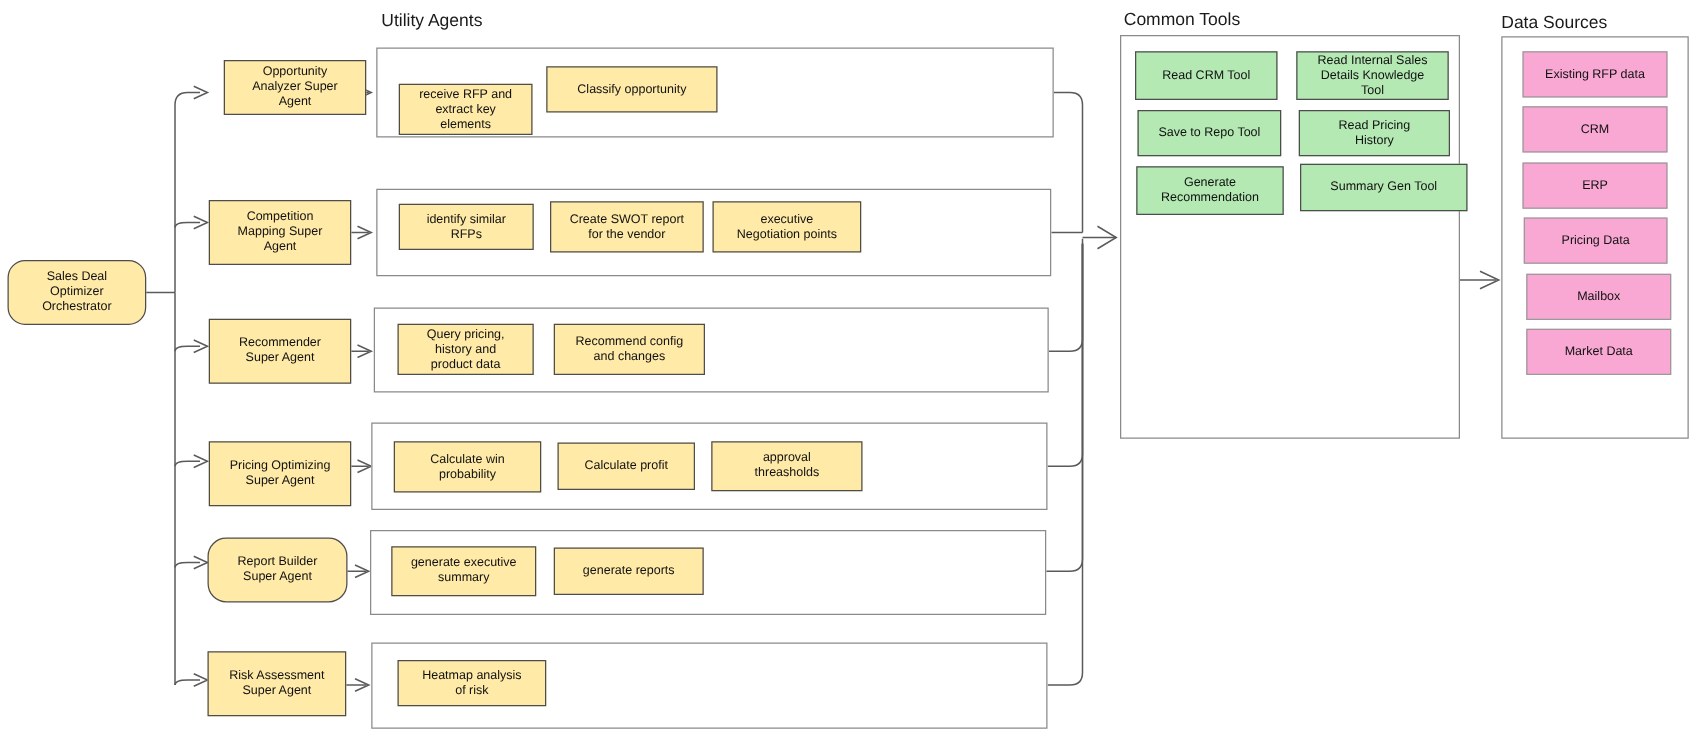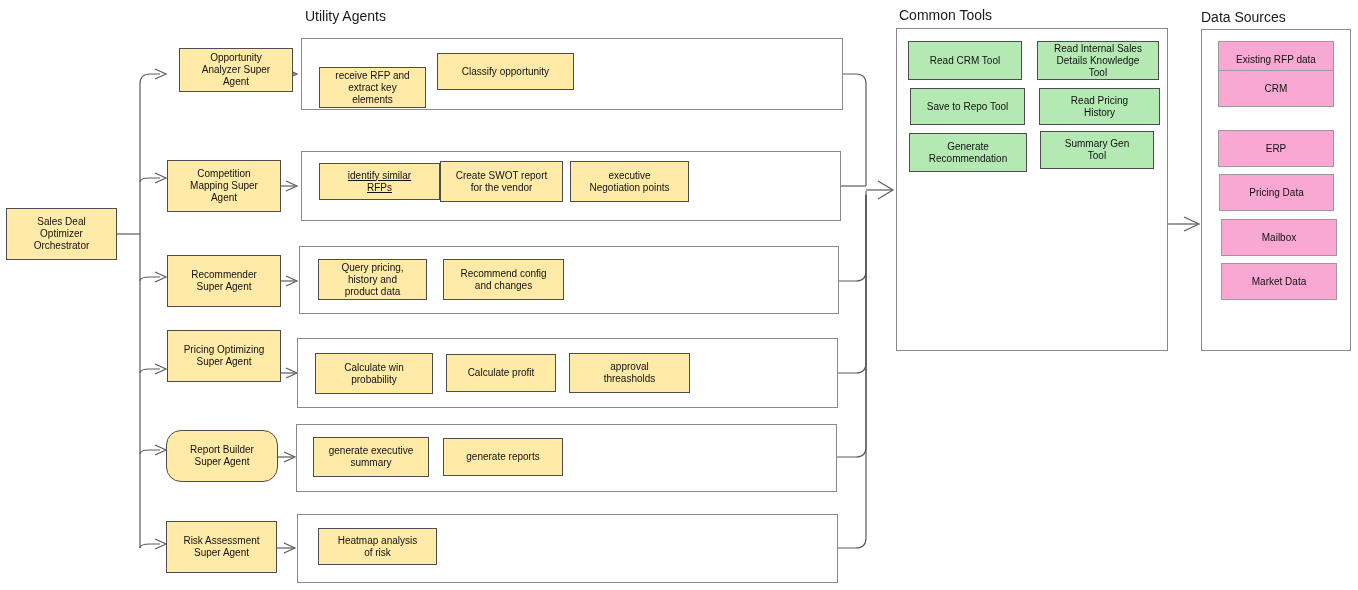--- a/index.html
+++ b/index.html
@@ -136,35 +136,35 @@
     <path d="M838,373 L856,373 Q866,373 866,363 L866,195"></path>
     <path d="M837,457 L856,457 Q866,457 866,447 L866,195"></path>
     <path d="M838,548 L856,548 Q866,548 866,538 L866,195"></path>
     <polyline class="arrowhead" points="878,181 893,190 878,199"></polyline>
     <line x1="866" y1="190" x2="893" y2="190"></line>
 
     <line x1="1168" y1="224" x2="1197" y2="224"></line>
     <polyline class="arrowhead" points="1184,217 1199,224 1184,231"></polyline>
   </svg>
 
-  <div class="node yellow" style="left:6px; top:208px; width:111px; height:52px;">Sales Deal Optimizer Orchestrator</div>
+  <div class="node yellow" style="left:6px; top:208px; width:111px; height:52px;border-radius:14px;">Sales Deal Optimizer Orchestrator</div>
 
   <div class="node yellow" style="left:179px; top:48px; width:114px; height:44px;">Opportunity Analyzer Super Agent</div>
   <div class="node yellow" style="left:167px; top:160px; width:114px; height:52px;">Competition Mapping Super Agent</div>
   <div class="node yellow" style="left:167px; top:255px; width:114px; height:52px;">Recommender Super Agent</div>
-  <div class="node yellow" style="left:167px; top:330px; width:114px; height:52px;">Pricing Optimizing Super Agent</div>
+  <div class="node yellow" style="left:167px; top:353px; width:114px; height:52px;">Pricing Optimizing Super Agent</div>
   <div class="node yellow" style="left:166px; top:430px; width:112px; height:52px;border-radius:15px;">Report Builder Super Agent</div>
   <div class="node yellow" style="left:166px; top:521px; width:111px; height:52px;">Risk Assessment Super Agent</div>
 
   <div class="row-panel" style="left:301px; top:38px; width:542px; height:72px;"></div>
   <div class="node yellow" style="left:319px; top:53px; width:107px; height:41px;margin-top:14px;">receive RFP and extract key elements</div>
   <div class="node yellow" style="left:437px; top:53px; width:137px; height:37px;">Classify opportunity</div>
 
   <div class="row-panel" style="left:301px; top:151px; width:540px; height:70px;"></div>
-  <div class="node yellow" style="left:319px; top:163px; width:121px; height:37px;text-decoration:underline;">identify similar RFPs</div>
+  <div class="node yellow" style="left:319px; top:163px; width:108px; height:37px;">identify similar RFPs</div>
   <div class="node yellow" style="left:440px; top:161px; width:123px; height:41px;">Create SWOT report for the vendor</div>
   <div class="node yellow" style="left:570px; top:161px; width:119px; height:41px;">executive Negotiation points</div>
 
   <div class="row-panel" style="left:299px; top:246px; width:540px; height:68px;"></div>
   <div class="node yellow" style="left:318px; top:259px; width:109px; height:41px;">Query pricing, history and product data</div>
   <div class="node yellow" style="left:443px; top:259px; width:121px; height:41px;">Recommend config and changes</div>
 
   <div class="row-panel" style="left:297px; top:338px; width:541px; height:70px;"></div>
   <div class="node yellow" style="left:315px; top:353px; width:118px; height:41px;">Calculate win probability</div>
   <div class="node yellow" style="left:446px; top:354px; width:110px; height:38px;">Calculate profit</div>
@@ -176,23 +176,23 @@
 
   <div class="row-panel" style="left:297px; top:514px; width:541px; height:69px;"></div>
   <div class="node yellow" style="left:318px; top:528px; width:119px; height:37px;">Heatmap analysis of risk</div>
 
   <div class="panel" style="left:896px; top:28px; width:272px; height:323px;"></div>
   <div class="node green" style="left:908px; top:41px; width:114px; height:39px;">Read CRM Tool</div>
   <div class="node green" style="left:1037px; top:41px; width:122px; height:39px;">Read Internal Sales Details Knowledge Tool</div>
   <div class="node green" style="left:910px; top:88px; width:115px; height:37px;">Save to Repo Tool</div>
   <div class="node green" style="left:1039px; top:88px; width:121px; height:37px;">Read Pricing History</div>
   <div class="node green" style="left:909px; top:133px; width:118px; height:39px;">Generate Recommendation</div>
-  <div class="node green" style="left:1040px; top:131px; width:114px; height:38px;">Summary Gen Tool</div>
+  <div class="node green" style="left:1040px; top:131px; width:134px; height:38px;">Summary Gen Tool</div>
 
   <div class="panel" style="left:1201px; top:29px; width:150px; height:322px;"></div>
   <div class="node plain" style="left:1218px; top:41px; width:116px; height:37px;">Existing RFP data</div>
-  <div class="node plain" style="left:1218px; top:70px; width:116px; height:37px;">CRM</div>
+  <div class="node plain" style="left:1218px; top:85px; width:116px; height:37px;">CRM</div>
   <div class="node plain" style="left:1218px; top:130px; width:116px; height:37px;">ERP</div>
   <div class="node plain" style="left:1219px; top:174px; width:115px; height:37px;">Pricing Data</div>
   <div class="node plain" style="left:1221px; top:219px; width:116px; height:37px;">Mailbox</div>
   <div class="node plain" style="left:1221px; top:263px; width:116px; height:37px;">Market Data</div>
 
 </div>
 
 </body></html>

